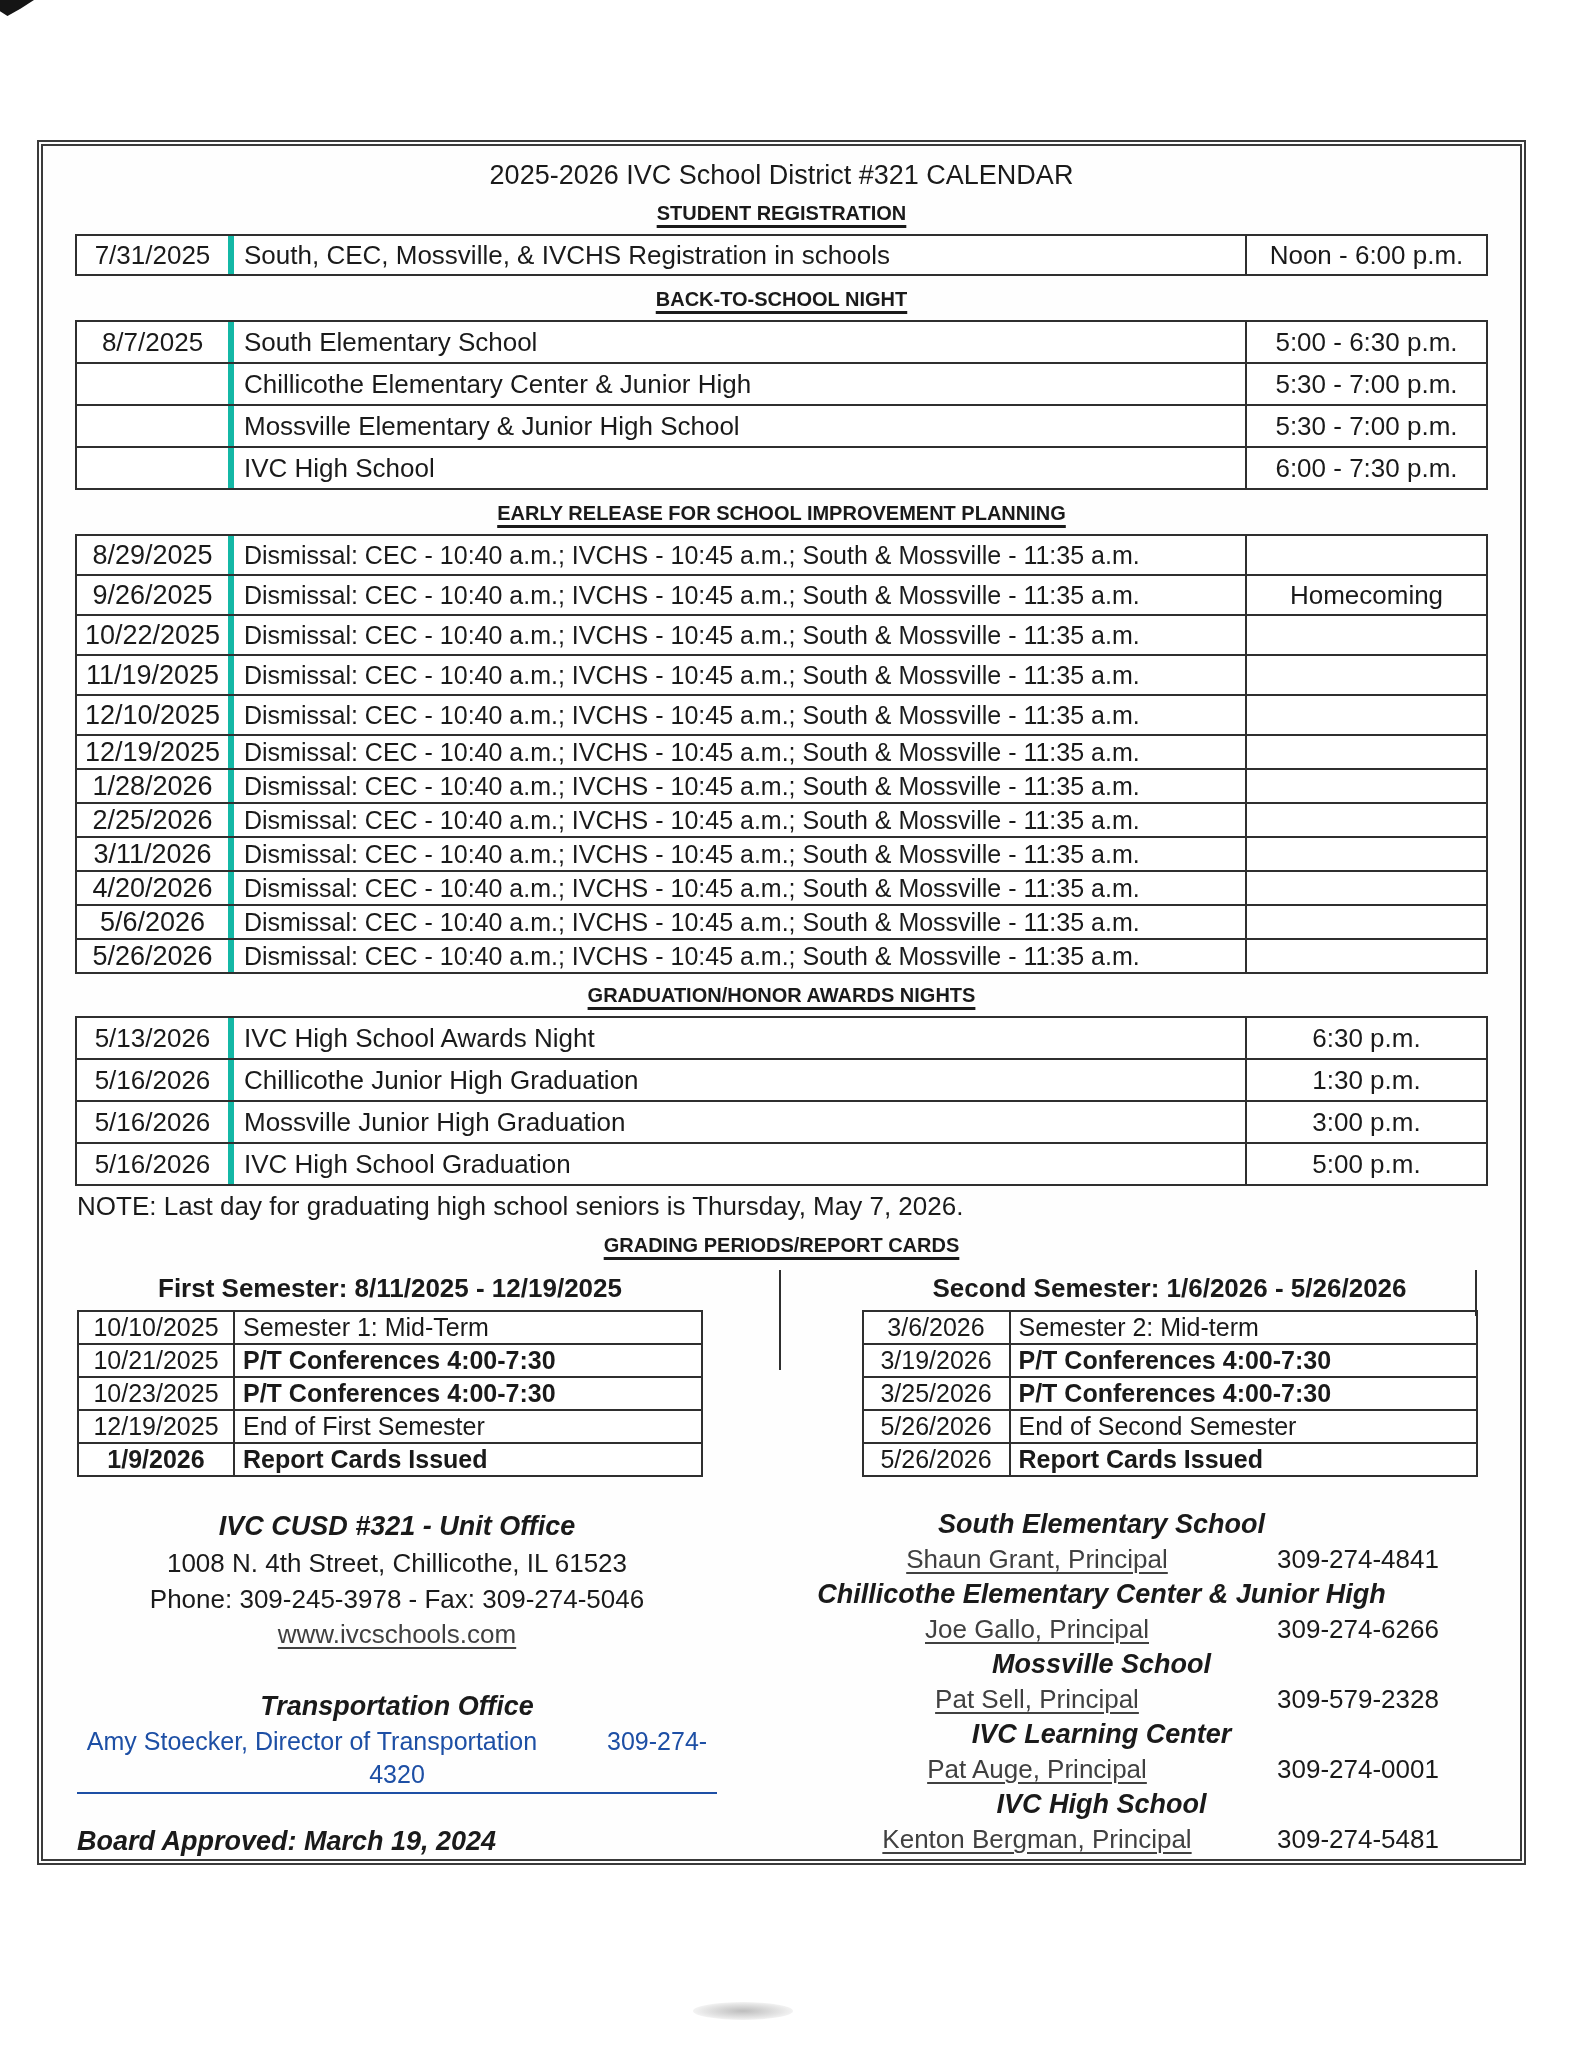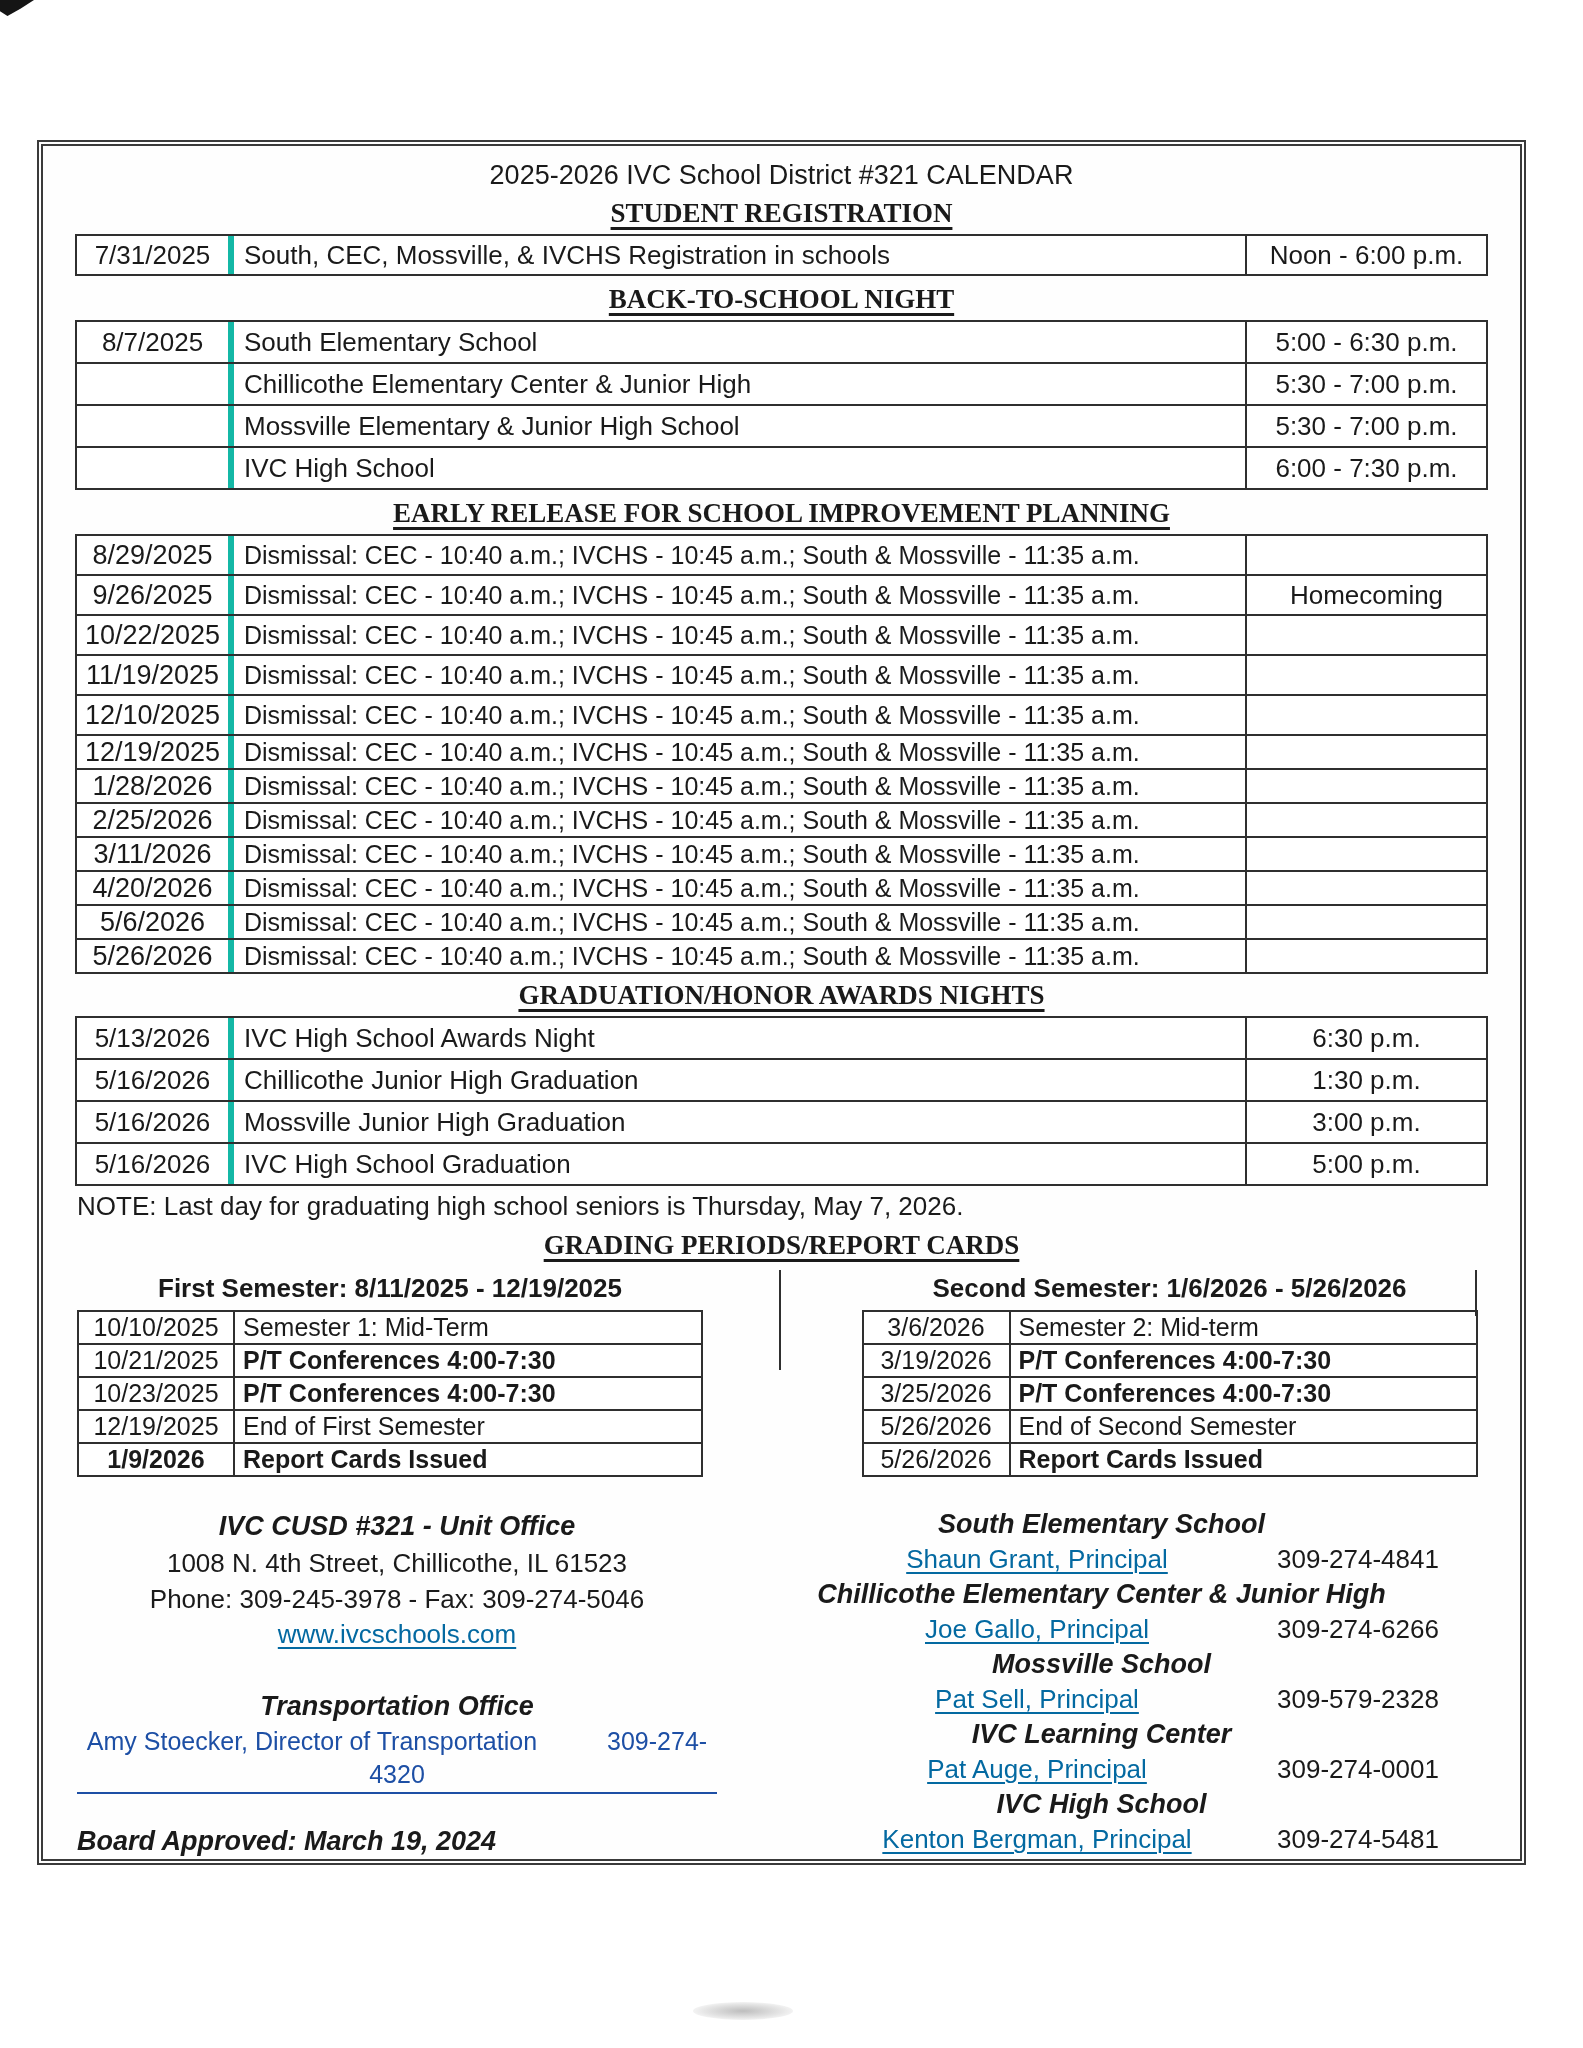--- a/index.html
+++ b/index.html
@@ -14,22 +14,22 @@
   .smudge{position:absolute;left:693px;top:2002px;width:100px;height:18px;border-radius:50%;
     background:radial-gradient(ellipse at center,#bdbdbd 0%,rgba(200,200,200,.45) 55%,rgba(255,255,255,0) 85%);}
 
   .frame{
     position:absolute;left:37px;top:140px;width:1489px;height:1725px;
     border:6px double #3a3a3a;box-sizing:border-box;background:#fefefe;
     padding-top:12px;
   }
   .title{font-size:27px;text-align:center;line-height:34px;}
   .sec-heading{
-    font-size:27px;font-weight:bold;text-align:center;line-height:34px;
-    text-decoration:underline;text-decoration-thickness:2.5px;text-underline-offset:5px;font-family:Liberation Serif, serif;
+    font-size:20px;font-weight:bold;text-align:center;line-height:34px;
+    text-decoration:underline;text-decoration-thickness:2.5px;text-underline-offset:5px;
   }
   .mt4{margin-top:4px;}.mt6{margin-top:6px;}
 
   
   .cal-table{width:1409px;margin:4px auto 0;border:2px solid #2f2f2f;background:#fff;}
   .row{display:grid;grid-template-columns:157px 1fr 241px;}
   .row + .row{border-top:2px solid #2f2f2f;}
   .row.h40{height:40px;}
   .row.h38{height:38px;}
   .row.tight{height:32px;}
@@ -57,21 +57,21 @@
   .g-cell{display:flex;align-items:center;font-size:25px;overflow:hidden;}
   .g-cell.gdate{justify-content:center;border-right:2px solid #2f2f2f;}
   .g-cell.gevent{padding:0 8px;}
   .b{font-weight:bold;}
 
   
   .contacts{width:1409px;margin:30px auto 0;display:flex;height:352px;}
   .c-left{width:640px;display:flex;flex-direction:column;text-align:center;}
   .office-name{font-size:27px;font-weight:bold;font-style:italic;line-height:38px;}
   .c-line{font-size:26px;line-height:36px;}
-  .link{color:#0369a1;text-decoration:underline;text-decoration-thickness:2px;text-underline-offset:4px;cursor:pointer;}
+  .link{color:#404040;text-decoration:underline;text-decoration-thickness:2px;text-underline-offset:4px;cursor:pointer;}
   .website{line-height:34px;font-size:26px;}
   .transport{margin-top:36px;}
   .amy-block{display:inline-block;border-bottom:2px solid #1d4fa5;color:#1d4fa5;font-size:25px;line-height:33px;padding-bottom:1px;cursor:pointer;}
   .amy-gap{display:inline-block;width:70px;}
   .board{margin-top:auto;text-align:left;font-size:27px;font-weight:bold;font-style:italic;line-height:36px;}
   .c-right{flex:1;display:flex;flex-direction:column;}
   .s-name{font-size:27px;font-weight:bold;font-style:italic;text-align:center;height:35px;line-height:35px;}
   .s-row{display:grid;grid-template-columns:560px 1fr;height:35px;line-height:35px;}
   .s-principal{text-align:center;padding-left:80px;font-size:26px;}
   .s-phone{text-align:left;font-size:26px;}

